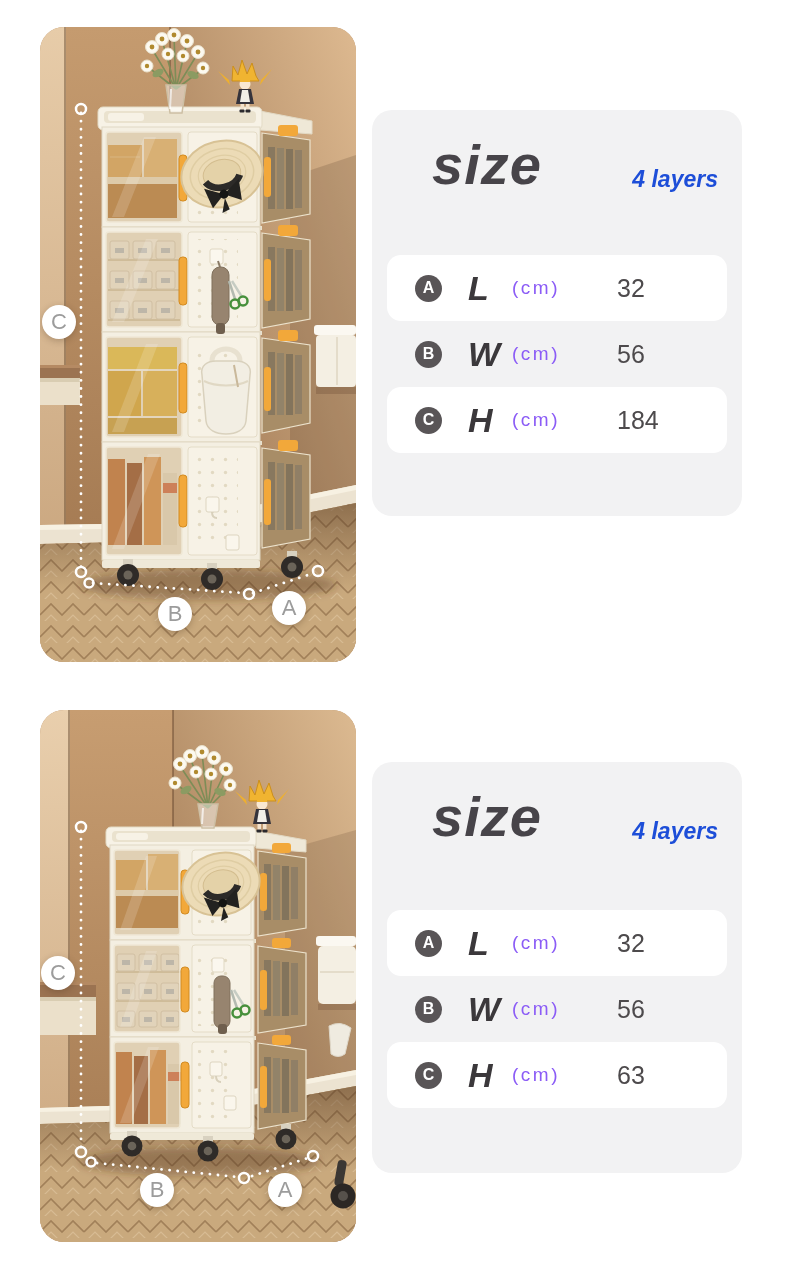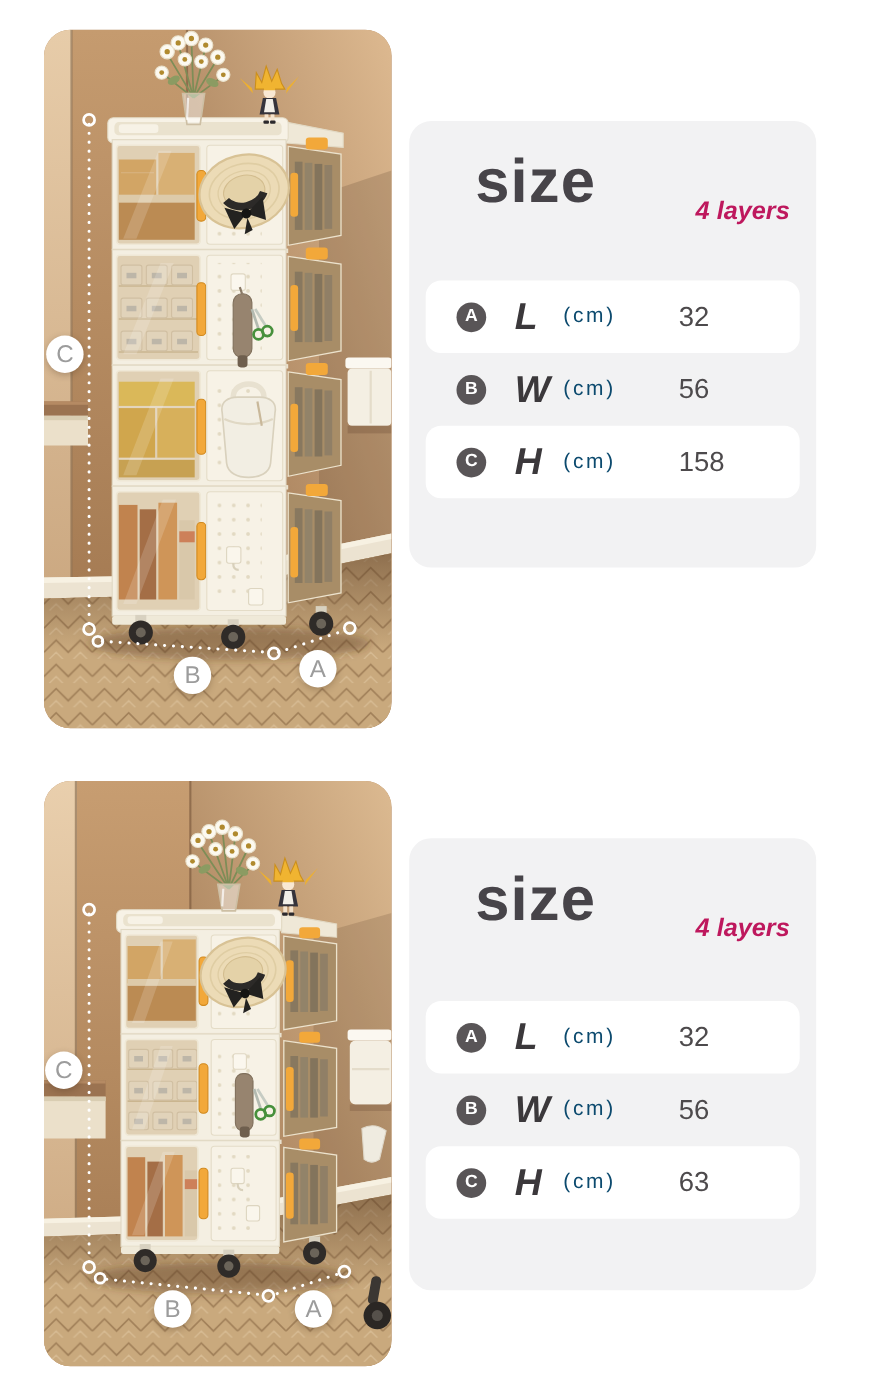--- a/index.html
+++ b/index.html
@@ -8,31 +8,31 @@
   .photo{position:absolute;left:40px;width:316px;border-radius:24px;overflow:hidden;background:#b78d63;}
   #photo-4{top:27px;height:635px;}
   #photo-3{top:710px;height:532px;}
   .photo svg{display:block;width:100%;height:100%;}
   .dim-label{position:absolute;width:34px;height:34px;border-radius:50%;background:#ffffff;
              color:#9c9c9c;font-size:22px;line-height:34px;text-align:center;font-weight:400;
              box-shadow:0 2px 7px rgba(60,40,20,.28);}
   .size-panel{position:absolute;left:372px;width:370px;background:#f2f2f3;border-radius:20px;}
   #panel-4{top:110px;height:406px;}
   #panel-3{top:762px;height:411px;}
-  .size-title{position:absolute;left:60px;top:22px;font-size:56px;font-weight:700;
+  .size-title{position:absolute;left:60px;top:22px;font-size:56px;font-style:italic;font-weight:700;
               color:#474449;letter-spacing:1px;}
-  .layers-label{position:absolute;right:24px;top:68px;font-size:23px;font-style:italic;font-weight:700;color:#be185d;}
+  .layers-label{position:absolute;right:24px;top:56px;font-size:23px;font-style:italic;font-weight:700;color:#1d4ed8;}
   .spec-rows{position:absolute;left:15px;right:15px;top:145px;}
   #panel-3 .spec-rows{top:148px;}
   .spec-row{height:66px;display:flex;align-items:center;padding-left:28px;box-sizing:border-box;}
   .spec-row.highlight{background:#ffffff;border-radius:14px;}
   .badge{width:27px;height:27px;border-radius:50%;background:#595557;color:#ffffff;font-size:16px;
          font-weight:700;display:flex;align-items:center;justify-content:center;flex:0 0 27px;}
   .dim{font-size:34px;font-style:italic;font-weight:700;color:#3b383b;margin-left:26px;width:44px;}
-  .unit{font-size:19px;color:#0c4a6e;letter-spacing:2.5px;}
+  .unit{font-size:19px;color:#8b5cf6;letter-spacing:2.5px;}
   .value{margin-left:auto;margin-right:40px;width:70px;text-align:left;font-size:25px;color:#4d4a4c;}
 </style>
 </head>
 <body>
 
 <div class="page">
 
   <div class="photo" id="photo-4">
     <svg viewBox="0 0 316 635">
       <defs>
@@ -329,21 +329,21 @@
       <div class="spec-row">
         <span class="badge">B</span>
         <span class="dim">W</span>
         <span class="unit">(cm)</span>
         <span class="value">56</span>
       </div>
       <div class="spec-row highlight">
         <span class="badge">C</span>
         <span class="dim">H</span>
         <span class="unit">(cm)</span>
-        <span class="value">158</span>
+        <span class="value">184</span>
       </div>
     </div>
   </div>
 
   <div class="photo" id="photo-3">
     <svg viewBox="0 0 316 532">
       <defs>
         <linearGradient id="st2" x1="0" y1="0" x2="0" y2="1">
             <stop offset="0" stop-color="#e9cfad"></stop>
             <stop offset="1" stop-color="#c8a37b"></stop>

